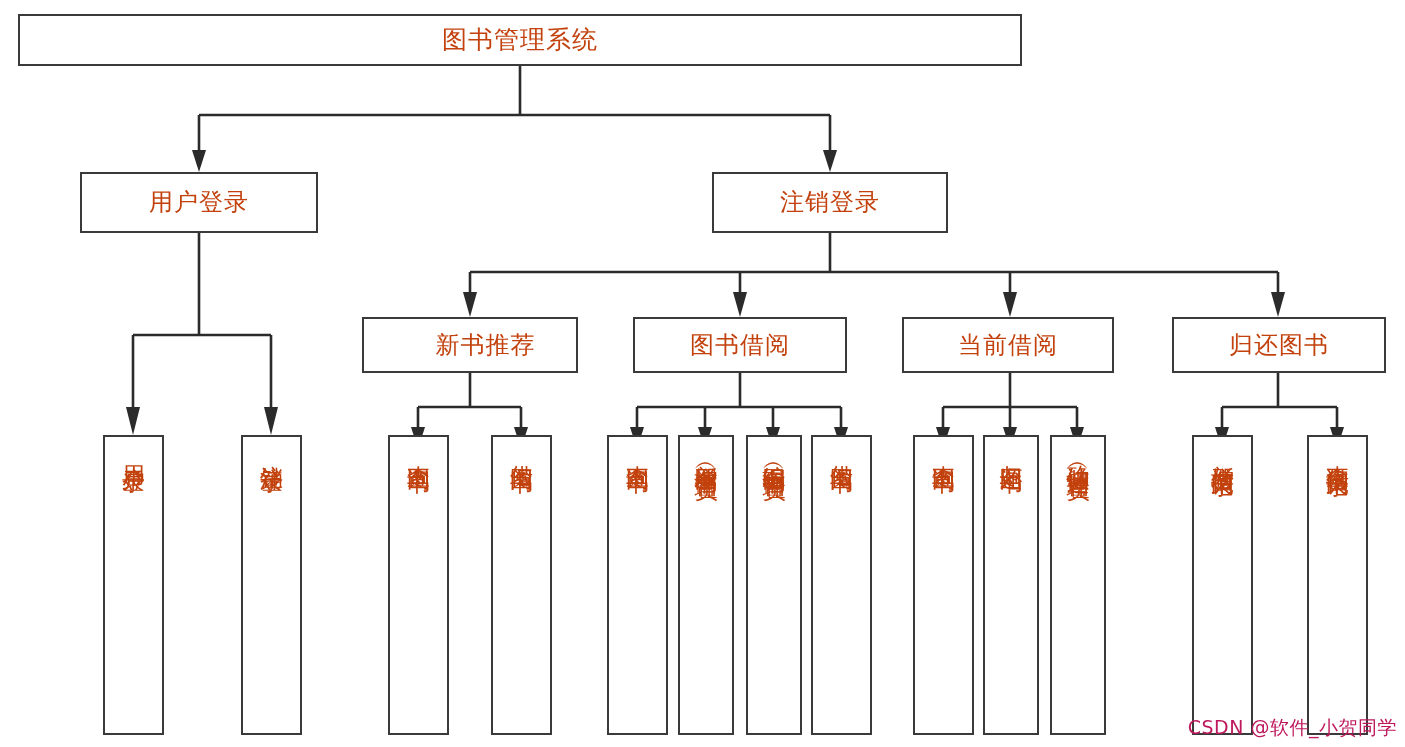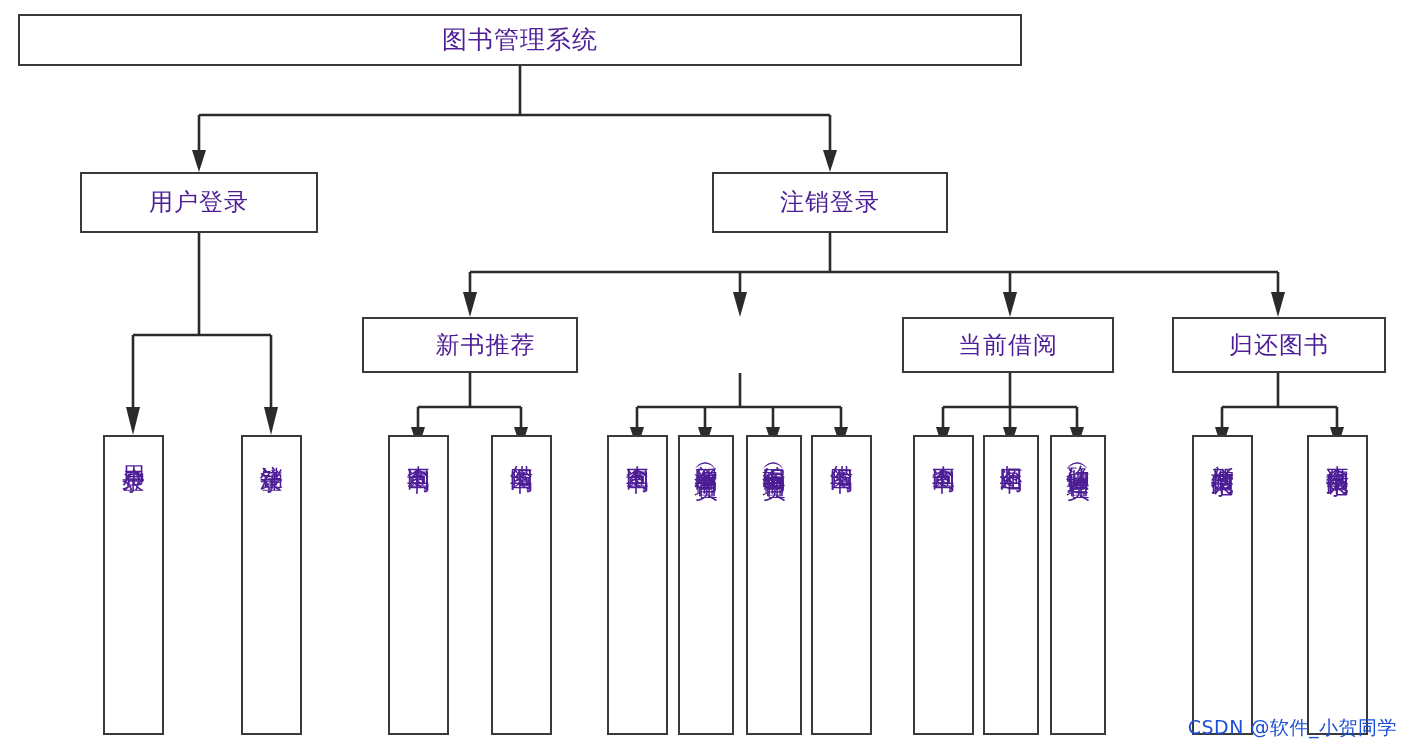--- a/index.html
+++ b/index.html
@@ -15,21 +15,21 @@
     position:absolute;left:0;top:0;width:1405px;height:747px;
   }
   .node{
     position:absolute;
     box-sizing:border-box;
     background:#ffffff;
     border:2.5px solid #3a3a3a;
     display:flex;
     align-items:center;
     justify-content:center;
-    color:#4c1d95;
+    color:#c2410c;
   }
   .node.horiz{
     font-size:24px;
     letter-spacing:1px;
     line-height:1.2;
   }
   .node.root{
     font-size:25px;
   }
   .node.leaf{
@@ -51,21 +51,21 @@
   .edge-svg{
     position:absolute;left:0;top:0;
     width:1405px;height:747px;
     pointer-events:none;
   }
   .watermark{
     position:absolute;
     right:8px;
     bottom:6px;
     font-size:19px;
-    color:#1d4ed8;
+    color:#be185d;
     letter-spacing:0.5px;
     white-space:nowrap;
     font-family:"DejaVu Sans","Liberation Sans",sans-serif;
   }
 </style>
 </head>
 <body>
 
 <div id="diagram">
 
@@ -150,20 +150,23 @@
   <div class="node horiz" style="left:80px;top:172px;width:238px;height:61px;">
     <span>用户登录</span>
   </div>
   <div class="node horiz" style="left:712px;top:172px;width:236px;height:61px;">
     <span>注销登录</span>
   </div>
 
   <div class="node horiz" style="left:362px;top:317px;width:216px;height:56px;padding-left:31px;">
     <span>新书推荐</span>
   </div>
+  <div class="node horiz" style="left:633px;top:317px;width:214px;height:56px;">
+    <span>图书借阅</span>
+  </div>
   <div class="node horiz" style="left:902px;top:317px;width:212px;height:56px;">
     <span>当前借阅</span>
   </div>
   <div class="node horiz" style="left:1172px;top:317px;width:214px;height:56px;">
     <span>归还图书</span>
   </div>
 
   <div class="node leaf" style="left:103px;top:435px;width:61px;height:300px;">
     <span class="vtext">用户登录</span>
   </div>

